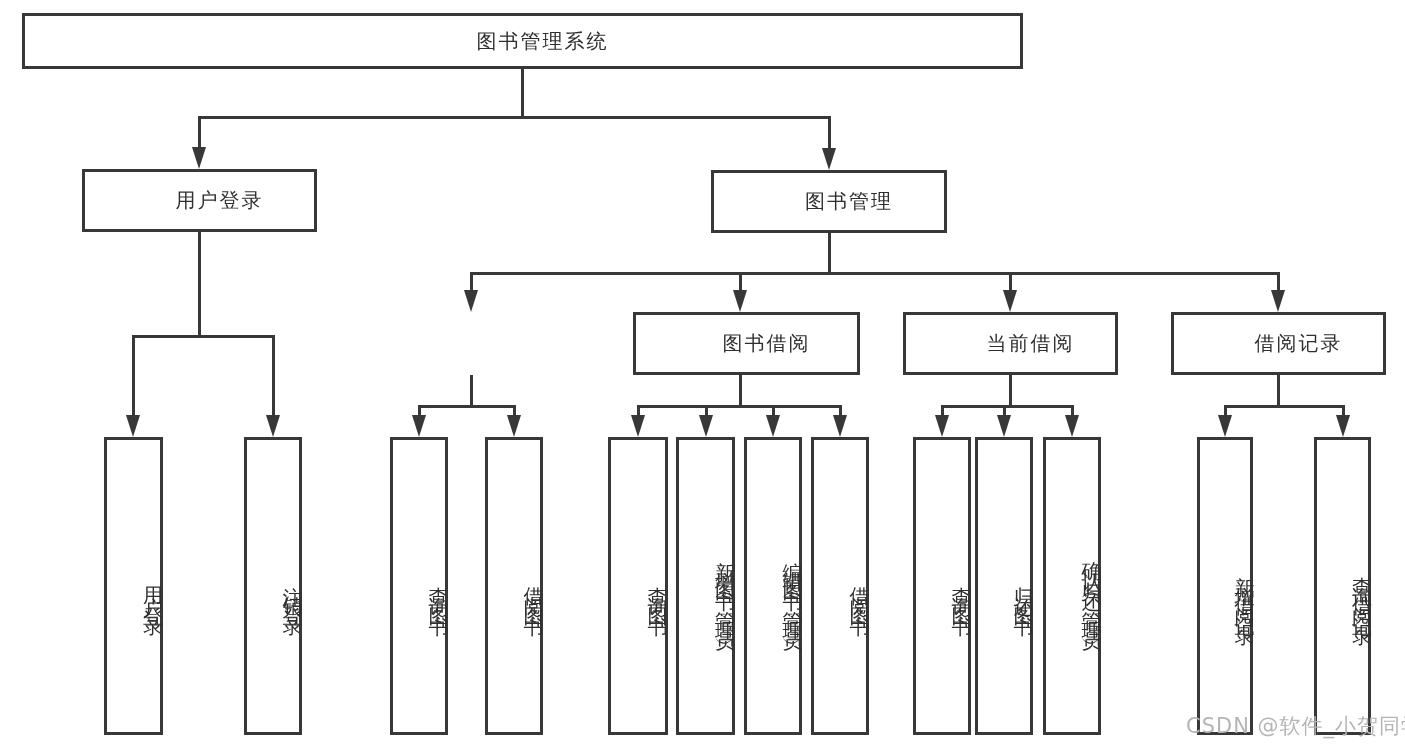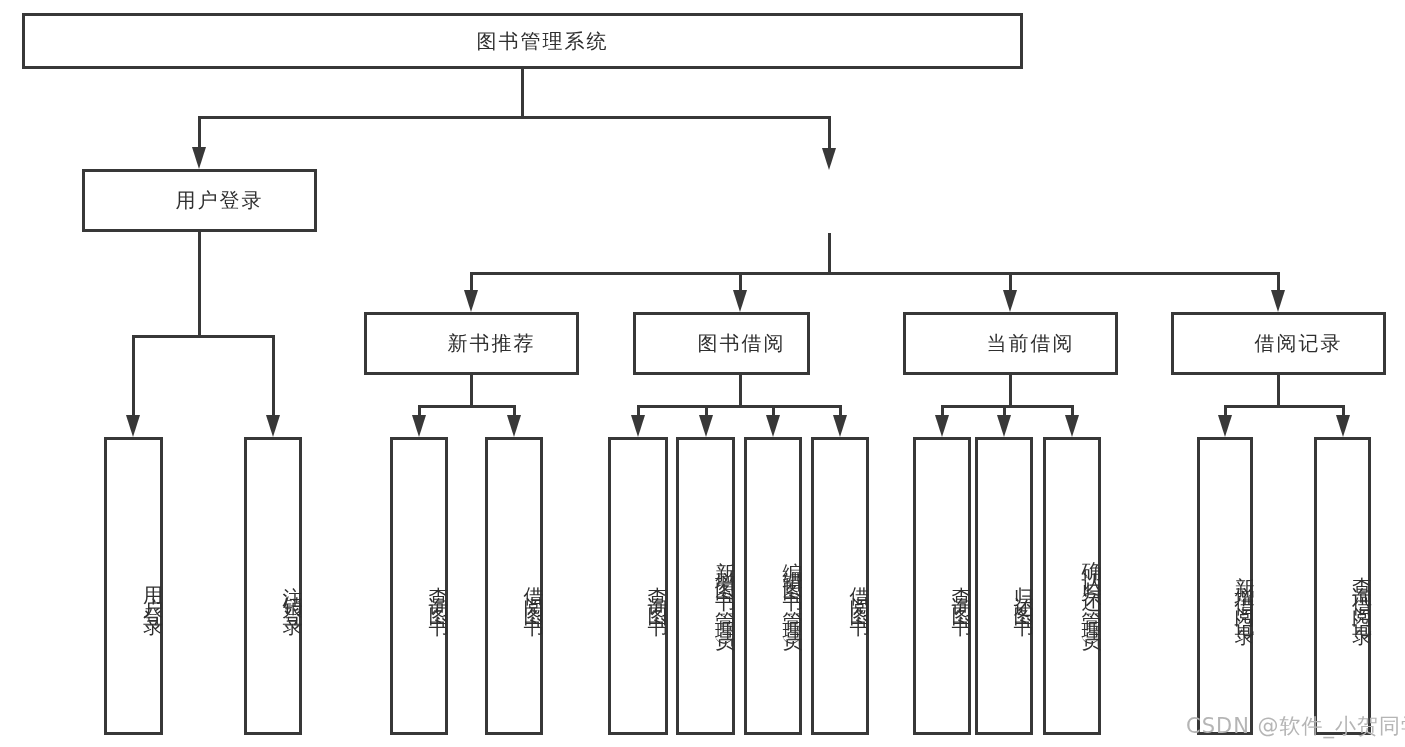--- a/index.html
+++ b/index.html
@@ -41,43 +41,43 @@
   <div class="vline" style="left:520.5px;top:69px;height:48px;"></div>
   <div class="hline" style="left:197.5px;top:115.5px;width:633px;"></div>
   <div class="vline" style="left:197.5px;top:117px;height:30px;"></div>
   <div class="arrow" style="left:192px;top:147px;"></div>
   <div class="vline" style="left:827.5px;top:117px;height:31px;"></div>
   <div class="arrow" style="left:822px;top:148px;"></div>
 
   <div class="node node-h" style="left:82px;top:169px;width:235px;height:63px;">
     <span>用户登录</span>
   </div>
+  <div class="node node-h" style="left:711px;top:170px;width:236px;height:63px;">
+    <span>图书管理</span>
+  </div>
 
   <div class="vline" style="left:197.5px;top:232px;height:104px;"></div>
   <div class="hline" style="left:131.5px;top:334.5px;width:143px;"></div>
   <div class="vline" style="left:131.5px;top:336px;height:79px;"></div>
   <div class="arrow" style="left:126px;top:415px;"></div>
   <div class="vline" style="left:271.5px;top:336px;height:79px;"></div>
   <div class="arrow" style="left:266px;top:415px;"></div>
 
   <div class="vline" style="left:827.5px;top:233px;height:40px;"></div>
   <div class="hline" style="left:469.5px;top:271.5px;width:810px;"></div>
   <div class="vline" style="left:469.5px;top:273px;height:17px;"></div>
   <div class="arrow" style="left:464px;top:290px;"></div>
   <div class="vline" style="left:738.5px;top:273px;height:17px;"></div>
   <div class="arrow" style="left:733px;top:290px;"></div>
   <div class="vline" style="left:1008.5px;top:273px;height:17px;"></div>
   <div class="arrow" style="left:1003px;top:290px;"></div>
   <div class="vline" style="left:1276.5px;top:273px;height:17px;"></div>
   <div class="arrow" style="left:1271px;top:290px;"></div>
 
-  <div class="node node-h" style="left:364px;top:312px;width:215px;height:63px;">
-    <span>新书推荐</span>
-  </div>
-  <div class="node node-h" style="left:633px;top:312px;width:177px;height:63px;">
+  <div class="node node-h" style="left:633px;top:312px;width:227px;height:63px;">
     <span>图书借阅</span>
   </div>
   <div class="node node-h" style="left:1171px;top:312px;width:215px;height:63px;">
     <span>借阅记录</span>
   </div>
   <div class="node node-h" style="left:903px;top:312px;width:215px;height:63px;">
     <span>当前借阅</span>
   </div>
 
   <div class="vline" style="left:469.5px;top:375px;height:31px;"></div>

